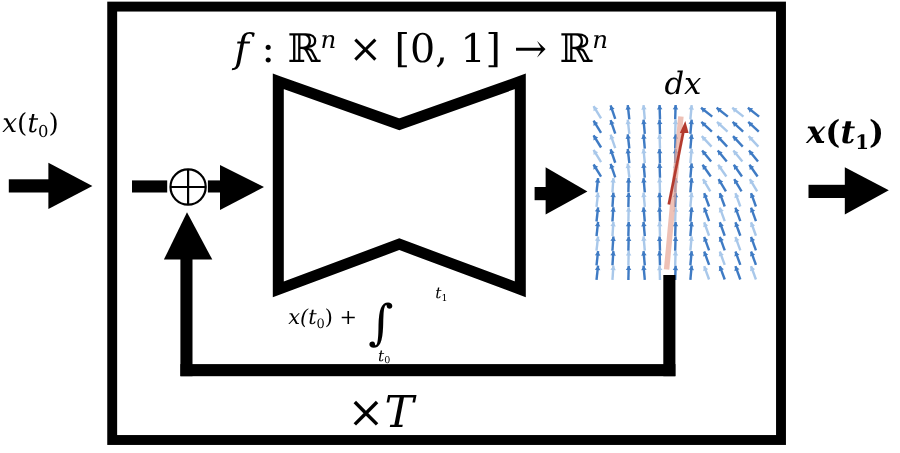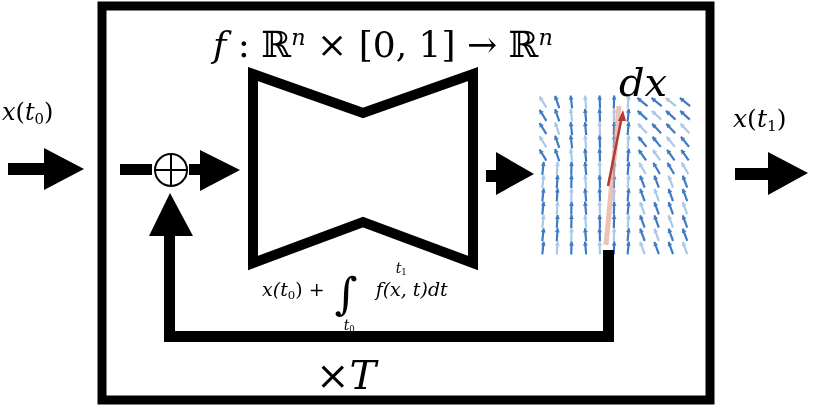--- a/index.html
+++ b/index.html
@@ -10,23 +10,23 @@
       font-family: "DejaVu Serif", "Liberation Serif", serif;
       font-style: italic;
       color: #000;
       white-space: nowrap;
       line-height: 1;
     }
     .upright { font-style: normal; }
     .sub { font-size: 0.62em; vertical-align: -0.28em; }
     .sup { font-size: 0.62em; vertical-align: 0.55em; }
     .lbl-in { left: 2px; top: 100px; font-size: 24px; }
-    .lbl-out { left: 733px; top: 106px; font-size: 25px; }
+    .lbl-out { left: 733px; top: 106px; font-size: 29px; font-weight: bold; }
     .lbl-func { left: 213px; top: 26px; font-size: 36px; text-align: center; }
-    .lbl-dx { left: 619px; top: 62px; font-size: 40px; }
+    .lbl-dx { left: 604px; top: 62px; font-size: 28px; }
     .lbl-integral { left: 262px; top: 272px; font-size: 19px; }
     .lbl-integral .intsign { font-size: 44px; font-style: normal; vertical-align: -0.3em; display: inline-block; margin: 0 4px; }
     .lbl-integral .limits { display: inline-block; position: relative; width: 14px; height: 1px; }
     .lbl-integral .lim-up { position: absolute; left: -10px; top: -34px; font-size: 14px; margin-left: 44px; }
     .lbl-integral .lim-lo { position: absolute; left: -18px; top: 23px; font-size: 14px; }
     .lbl-times { left: 316px; top: 355px; font-size: 40px; }
   </style>
 </head>
 <body>
 
@@ -350,18 +350,18 @@
   <span>x</span><span class="upright">(</span><span>t</span><span class="sub upright">1</span><span class="upright">)</span>
 </div>
 
 <div class="math lbl-func">
   <span>f</span><span class="upright"> : </span><span class="upright">ℝ</span><span class="sup">n</span><span class="upright"> × </span><span class="upright">[0, 1]</span><span class="upright"> → </span><span class="upright">ℝ</span><span class="sup">n</span>
 </div>
 
 <div class="math lbl-dx">dx</div>
 
 <div class="math lbl-integral">
-  <span>x(t</span><span class="sub upright">0</span><span class="upright">) + </span><span class="intsign">∫</span><span class="limits"><span class="lim-up"><span>t</span><span class="sub upright">1</span></span><span class="lim-lo"><span>t</span><span class="sub upright">0</span></span></span><span>f(x, t)dt</span>
+  <span>x(t</span><span class="sub upright">0</span><span class="upright">) + </span><span class="intsign">∫</span><span class="limits"><span class="lim-up"><span>t</span><span class="sub upright">1</span></span><span class="lim-lo"><span>t</span><span class="sub upright">0</span></span></span>
 </div>
 
 <div class="math lbl-times">
   <span class="upright">×</span><span>T</span>
 </div>
 
 </body></html>

